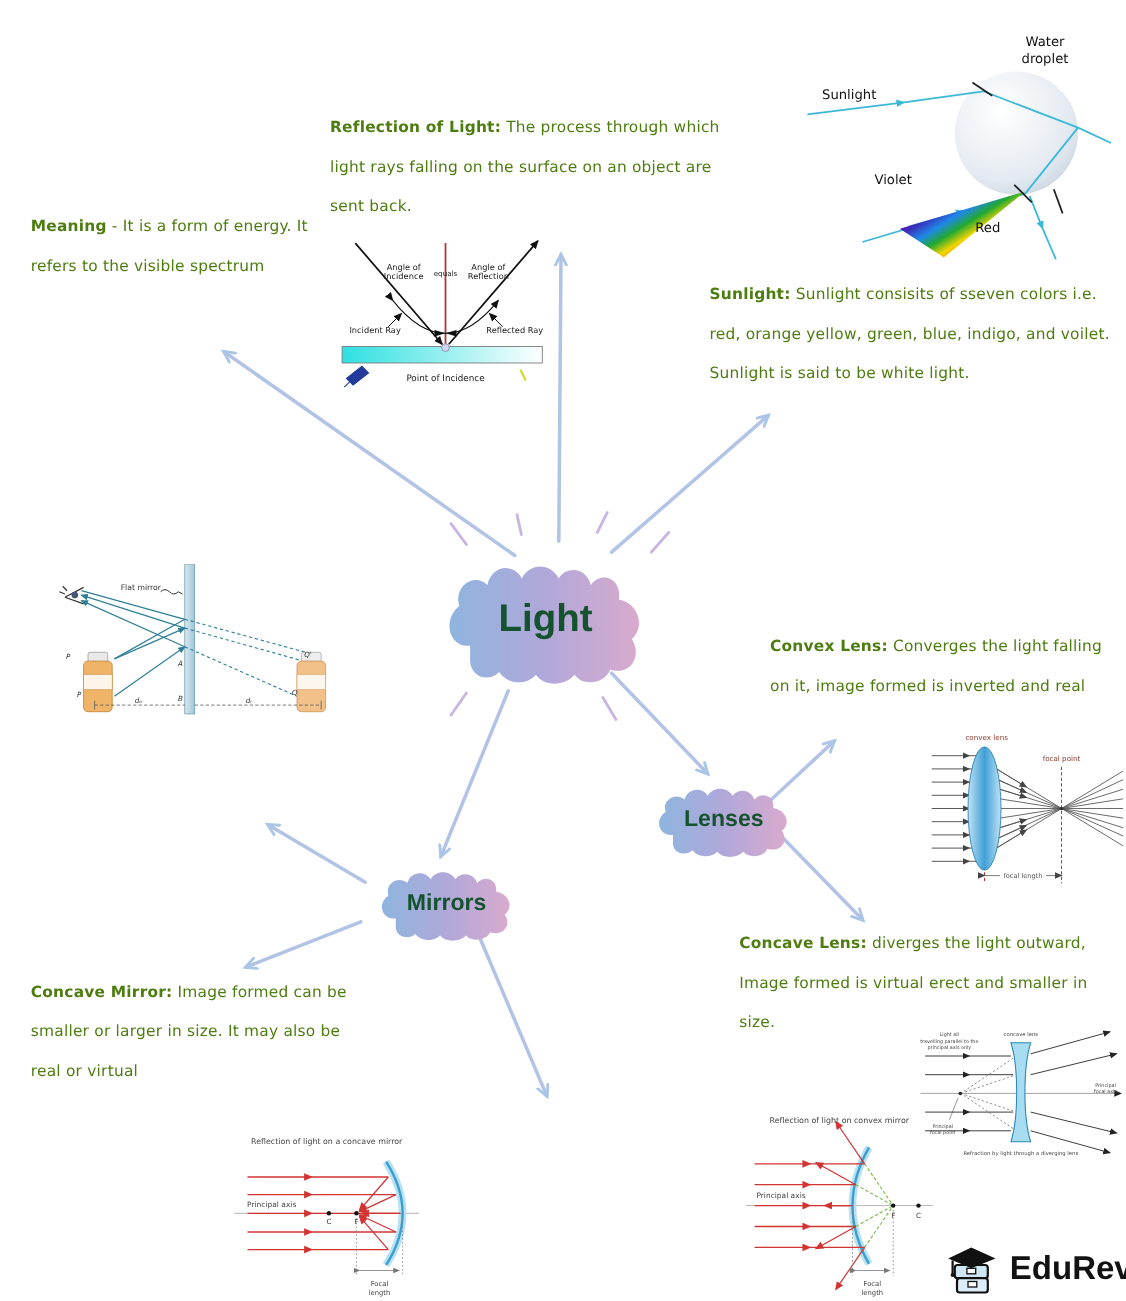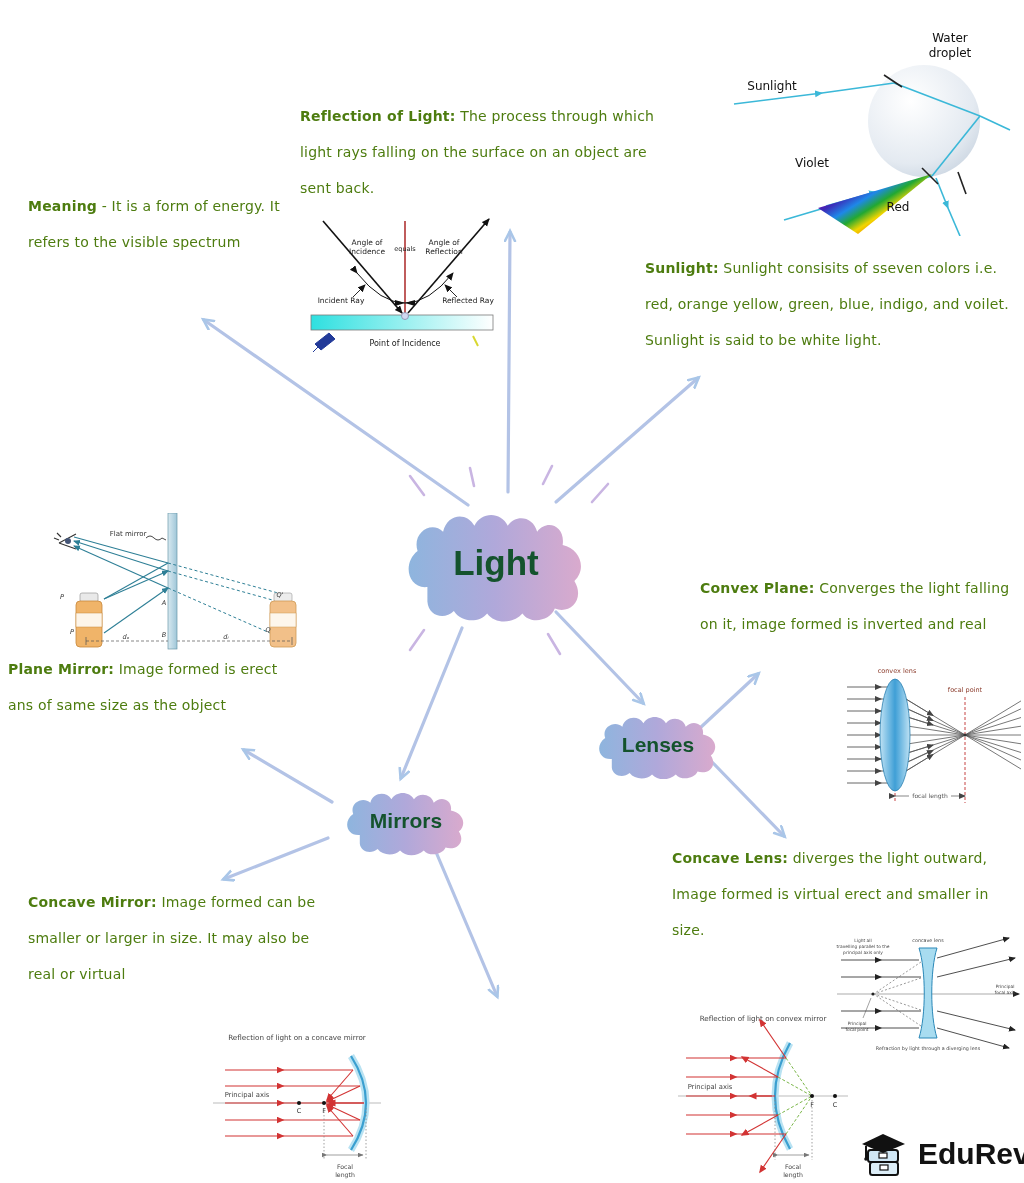--- a/index.html
+++ b/index.html
@@ -55,26 +55,23 @@
   </div>
 
   <div class="note" style="left:645px;top:250px;width:378px;">
     <b>Sunlight:</b><span> Sunlight consisits of sseven colors i.e. red, orange yellow, green, blue, indigo, and voilet. Sunlight is said to be white light.</span>
   </div>
 
   <div class="note" style="left:28px;top:188px;width:262px;">
     <b>Meaning</b><span> - It is a form of energy. It refers to the visible spectrum</span>
   </div>
 
-  <div class="note" style="left:8px;top:651px;width:292px;">
-    <b>Plane Mirror:</b><span> Image formed is erect ans of same size as the object</span>
-  </div>
 
   <div class="note" style="left:700px;top:570px;width:322px;">
-    <b>Convex Plane:</b><span> Converges the light falling on it, image formed is inverted and real</span>
+    <b>Convex Lens:</b><span> Converges the light falling on it, image formed is inverted and real</span>
   </div>
 
   <div class="note" style="left:28px;top:884px;width:292px;">
     <b>Concave Mirror:</b><span> Image formed can be smaller or larger in size. It may also be real or virtual</span>
   </div>
 
   <div class="note" style="left:672px;top:840px;width:350px;">
     <b>Concave Lens:</b><span> diverges the light outward, Image formed is virtual erect and smaller in size.</span>
   </div>
 

